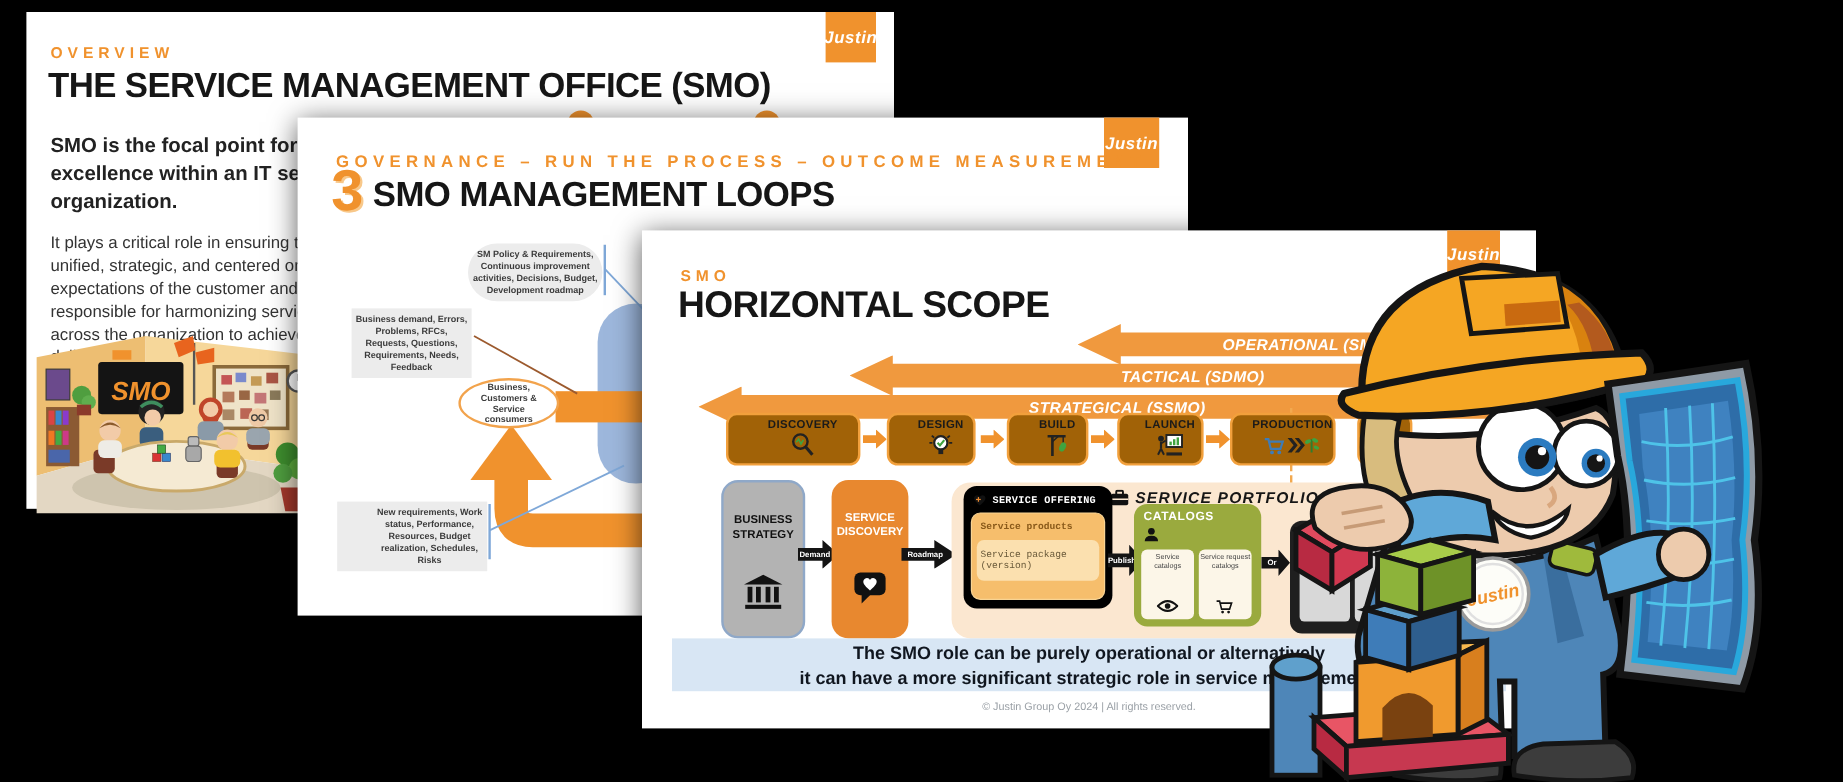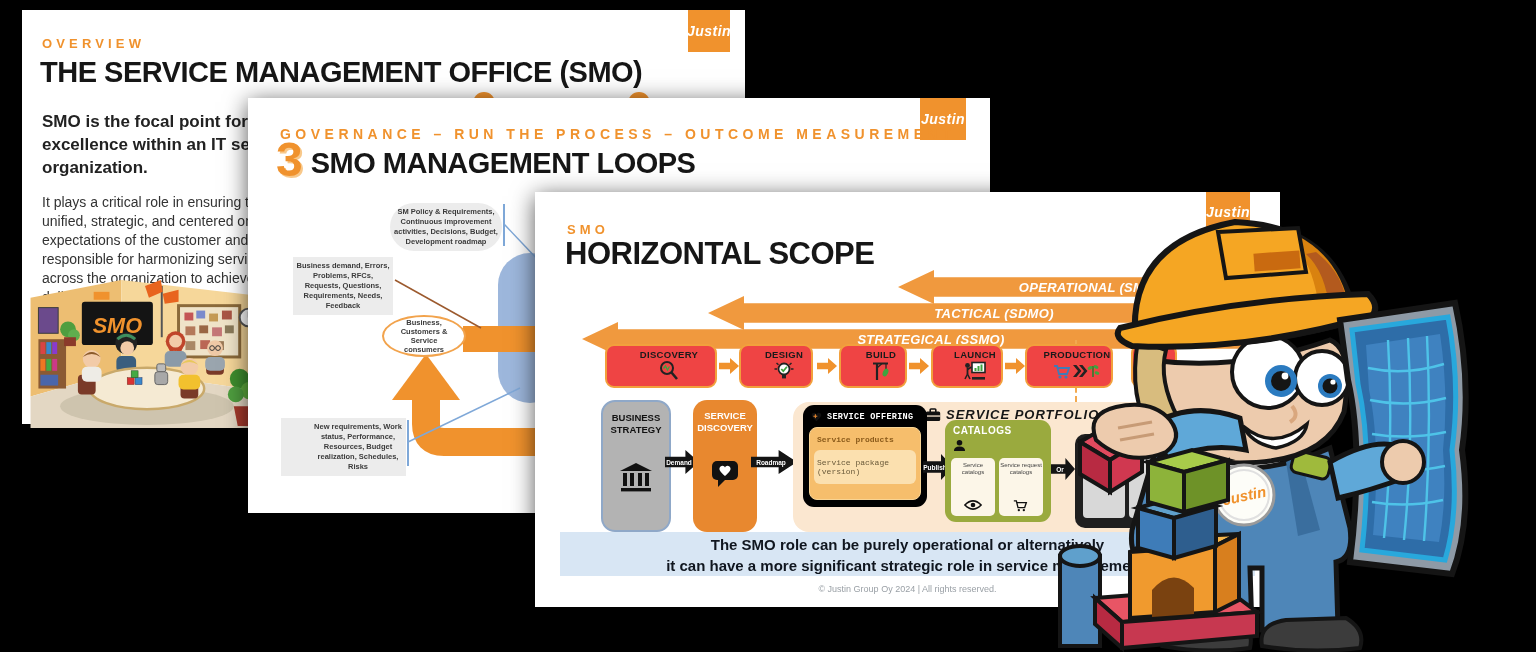--- a/index.html
+++ b/index.html
@@ -17,31 +17,31 @@
   .body-text{position:absolute;font-size:14px;color:#333;line-height:19px;white-space:nowrap;}
   .gbox{position:absolute;background:#ECECEC;color:#3B3B3B;font-size:7.5px;font-weight:bold;
         text-align:center;line-height:10px;padding:4px 3px;box-sizing:border-box;}
   .ellipse{position:absolute;background:#fff;border:2px solid #F2A34C;border-radius:50%;
         display:flex;align-items:center;justify-content:center;text-align:center;
         font-size:7.5px;font-weight:bold;color:#3B3B3B;line-height:9px;box-sizing:border-box;padding:2px 8px;}
   .scope-arrow{position:absolute;height:34px;background:#F0993E;
         clip-path:polygon(0 50%,36px 0,36px 21%,100% 21%,100% 79%,36px 79%,36px 100%);
         display:flex;align-items:center;justify-content:center;}
   .scope-arrow span{color:#fff;font-weight:bold;font-style:italic;font-size:13px;letter-spacing:.3px;}
-  .stage-box{position:absolute;top:152px;height:44px;background:#ef4444;border:2.5px solid #F2A03C;
+  .stage-box{position:absolute;top:152px;height:44px;background:#a16207;border:2.5px solid #F2A03C;
         border-radius:9px;box-sizing:border-box;text-align:center;padding-left:16px;}
   .stage-label{font-size:9.5px;font-weight:bold;color:#1A1A1A;letter-spacing:.3px;margin-top:3px;}
   .flow-arrow{position:absolute;top:166px;width:20px;height:16px;background:#F0922D;
         clip-path:polygon(0 30%,55% 30%,55% 0,100% 50%,55% 100%,55% 70%,0 70%);}
   .blk-arrow{position:absolute;background:#141414;
         clip-path:polygon(0 28%,60% 28%,60% 0,100% 50%,60% 100%,60% 72%,0 72%);
         display:flex;align-items:center;justify-content:center;}
   .blk-arrow span{color:#fff;font-size:6.5px;font-weight:bold;padding-right:6px;}
   .strat-box{position:absolute;top:208px;height:132px;border-radius:14px;box-sizing:border-box;
-        text-align:center;font-size:9.5px;font-weight:bold;line-height:12px;padding-top:10px;}
+        text-align:center;font-size:9.5px;font-weight:bold;line-height:12px;padding-top:26px;}
   .dashed-line{position:absolute;border-left:2px dashed #F2A94F;}
   .portfolio{position:absolute;left:258px;top:210px;width:402px;height:130px;background:#FBE7D0;
         border-radius:16px;}
   .pf-header{position:absolute;left:132px;top:5px;display:flex;align-items:center;gap:5px;
         font-size:13px;font-weight:bold;font-style:italic;color:#161616;letter-spacing:1px;}
   .offering{position:absolute;left:10px;top:3px;width:124px;height:102px;background:#000000;border-radius:11px;font-family:Liberation Mono, monospace;}
   .off-header{display:flex;align-items:center;gap:4px;color:#fff;font-weight:bold;font-size:8.5px;
         letter-spacing:.3px;padding:6px 0 0 7px;}
   .off-wrap{position:absolute;left:6px;top:22px;right:6px;bottom:7px;background:#F6BE6C;border-radius:8px;
         border:1px solid #F8D494;box-sizing:border-box;padding:3px 4px;}

